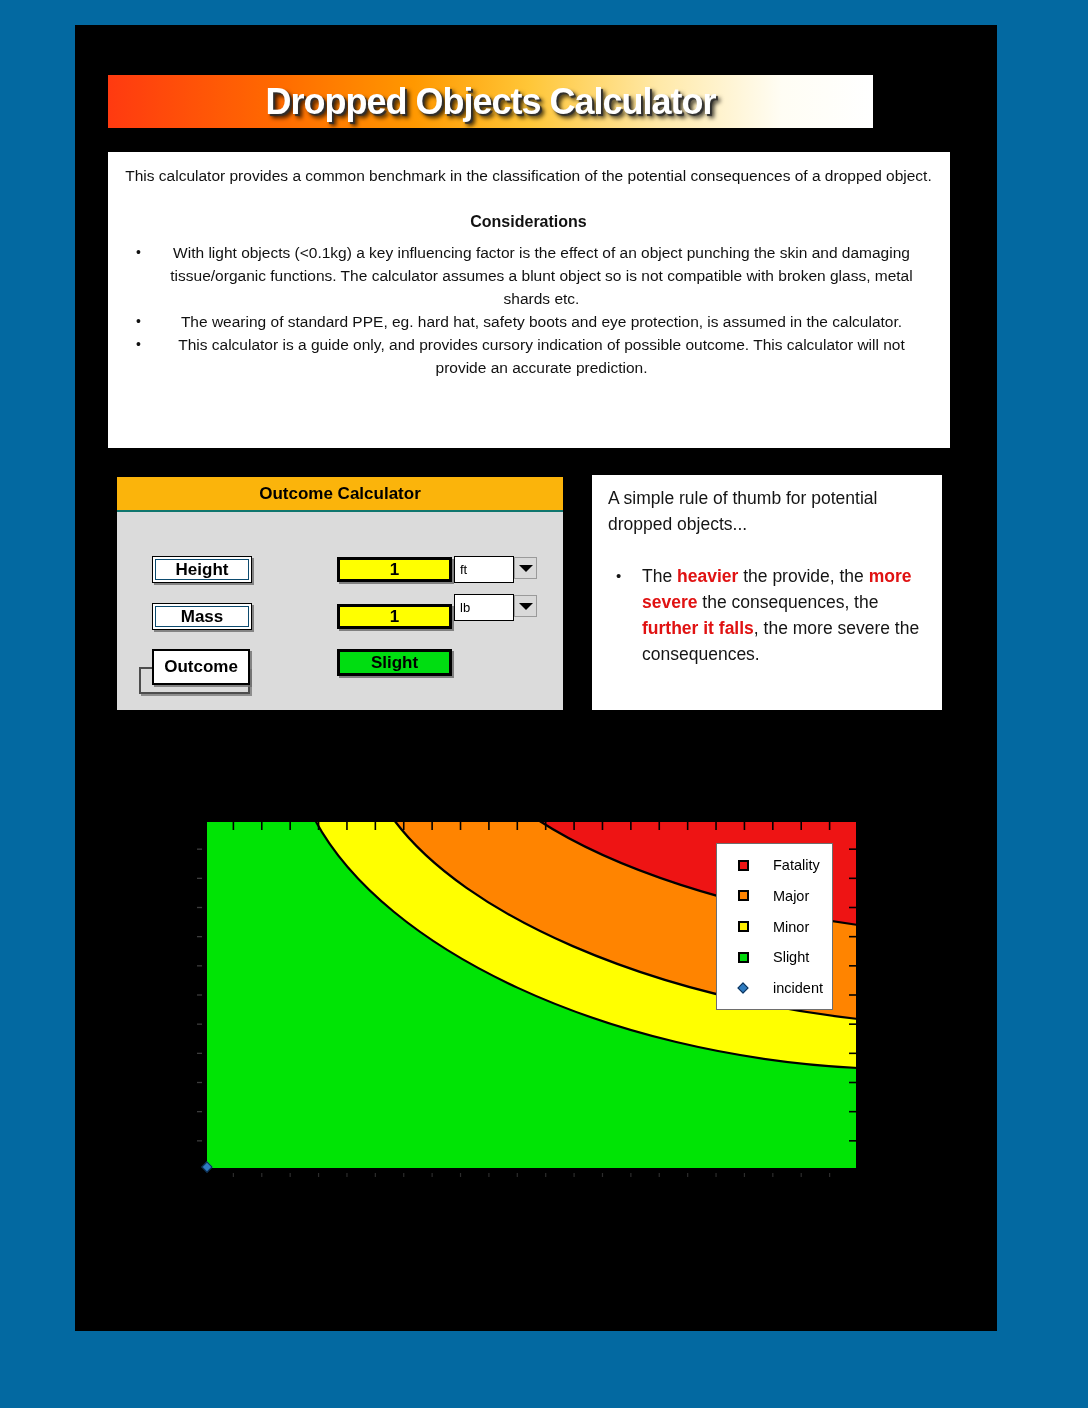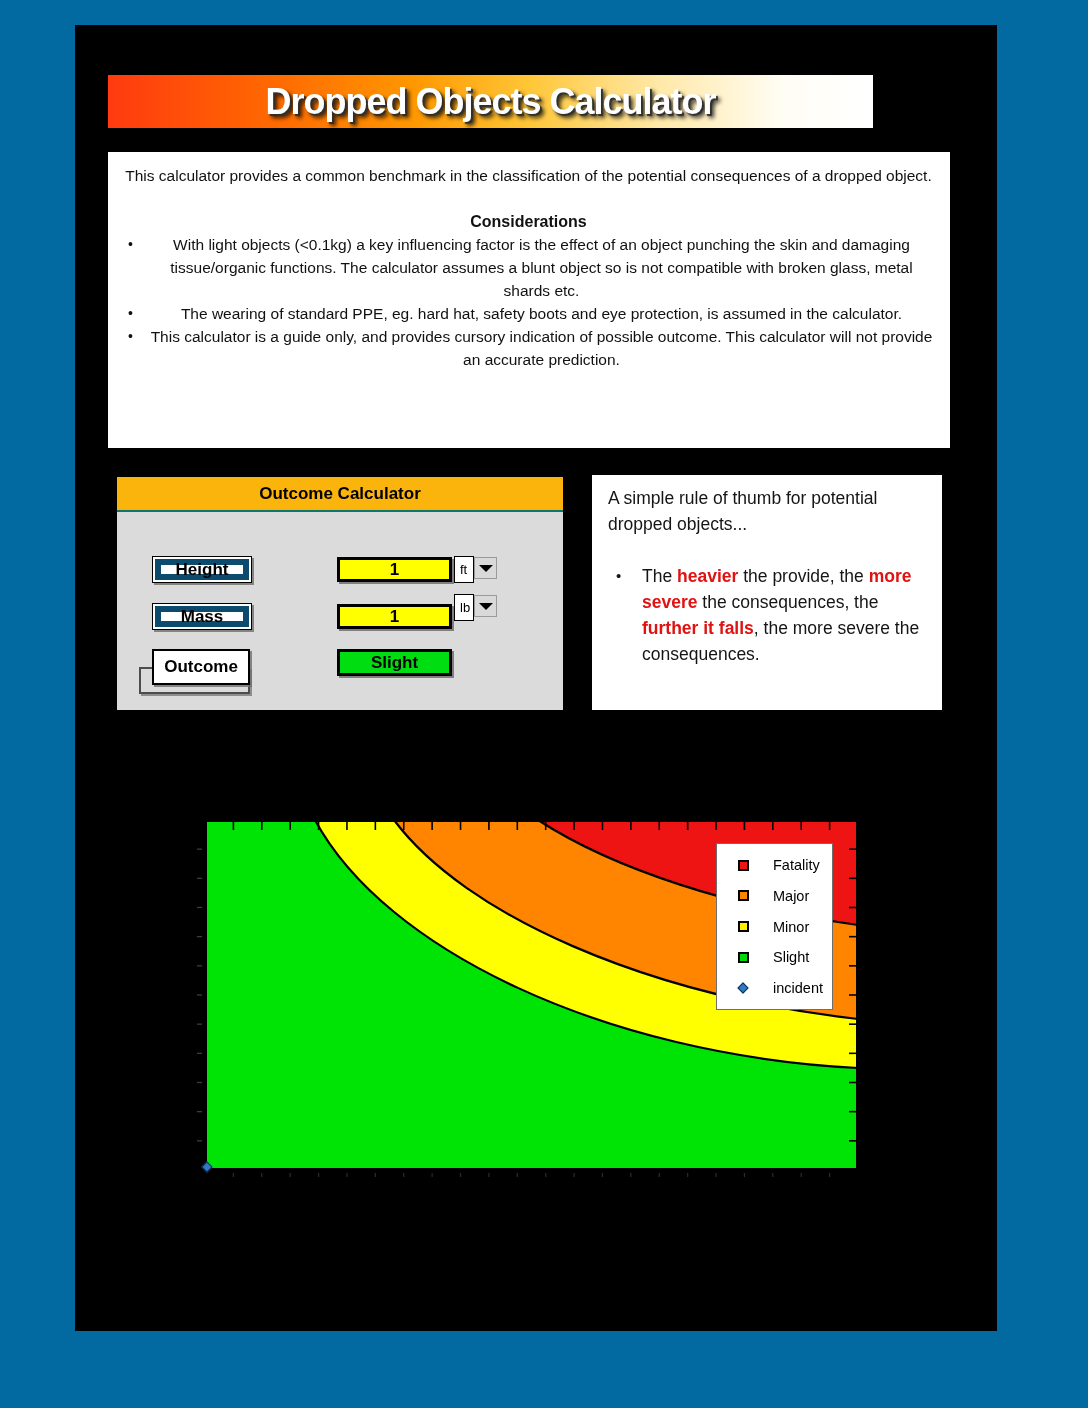--- a/index.html
+++ b/index.html
@@ -11,47 +11,47 @@
     background:linear-gradient(90deg,#ff3a10 0%,#ff6a00 22%,#ff9800 40%,#ffc637 55%,#ffe9a8 72%,#fffdf4 88%,#ffffff 100%);
     display:flex;align-items:center;justify-content:center;}
   .banner-title{color:#ffffff;font-weight:bold;font-size:36px;letter-spacing:-1px;
     text-shadow:2px 2px 1px rgba(45,45,45,.95),4px 4px 4px rgba(0,0,0,.8);}
 
   
   .infobox{position:absolute;left:33px;top:127px;width:842px;height:296px;background:#ffffff;
     box-sizing:border-box;padding:12px 14px 0 13px;color:#111;font-size:15.5px;line-height:23px;text-align:center;}
   .intro-p{margin:0 0 23px 0;}
   .considerations{margin:0;font-weight:bold;font-size:16px;}
-  .bullets{margin:0;padding:0;list-style:none;}
+  .bullets{margin:8px;padding:0;list-style:none;}
   .bullets li{position:relative;padding-left:26px;}
   .bullets li::before{content:"\2022";position:absolute;left:7px;top:0;font-size:14px;}
 
   
   .calc{position:absolute;left:40px;top:450px;width:450px;height:237px;box-sizing:border-box;
     border:2px solid #000;background:#dbdbdb;}
   .calc-header{height:33px;background:#fbb40b;border-bottom:2px solid #0f766e;display:flex;align-items:center;justify-content:center;}
   .calc-header span{font-weight:bold;font-size:17px;color:#000;}
   .calc-body{position:relative;height:200px;}
 
   .fieldbox{position:absolute;background:#ffffff;border:1px solid #000;padding:2px;box-sizing:border-box;
     box-shadow:2px 2px 0 rgba(110,110,110,.8);}
-  .fieldbox .inner{width:100%;height:100%;border:6px solid #0c4a6e;display:flex;align-items:center;justify-content:center;
+  .fieldbox .inner{width:100%;height:100%;border:1px solid #0c4a6e;display:flex;align-items:center;justify-content:center;
     font-weight:bold;font-size:17px;color:#000;box-sizing:border-box;}
   .fieldbox.single{padding:16px;border:2px solid #000;}
   .fieldbox.single .inner{border:none;}
 
   .val-input{position:absolute;background:#ffff00;border:3px solid #000;box-sizing:border-box;
     display:flex;align-items:center;justify-content:center;font-weight:bold;font-size:17px;color:#000;
     box-shadow:2px 2px 0 rgba(90,90,90,.7);}
   .outcome-val{position:absolute;background:#00dd11;border:3px solid #000;box-sizing:border-box;
     display:flex;align-items:center;justify-content:center;font-weight:bold;font-size:17px;color:#000;
     box-shadow:2px 2px 0 rgba(90,90,90,.7);}
 
   .combo{position:absolute;height:27px;display:flex;}
-  .combo-text{width:20px;height:100%;background:#ffffff;border:1px solid #000;box-sizing:border-box;
+  .combo-text{width:60px;height:100%;background:#ffffff;border:1px solid #000;box-sizing:border-box;
     font-size:13px;color:#000;display:flex;align-items:center;padding-left:5px;}
   .combo-btn{width:23px;height:22px;margin-top:1px;background:#d9d9d9;border:1px solid #9a9a9a;box-sizing:border-box;
     display:flex;align-items:center;justify-content:center;cursor:pointer;}
   .combo-btn .tri{width:0;height:0;border-left:7px solid transparent;border-right:7px solid transparent;border-top:7px solid #000;}
 
   .emptybox{position:absolute;left:22px;top:155px;width:111px;height:27px;border:2px solid #4d4d4d;
     box-sizing:border-box;box-shadow:2px 2px 0 rgba(90,90,90,.6);background:transparent;}
 
   
   .rulebox{position:absolute;left:517px;top:450px;width:350px;height:235px;background:#ffffff;box-sizing:border-box;

